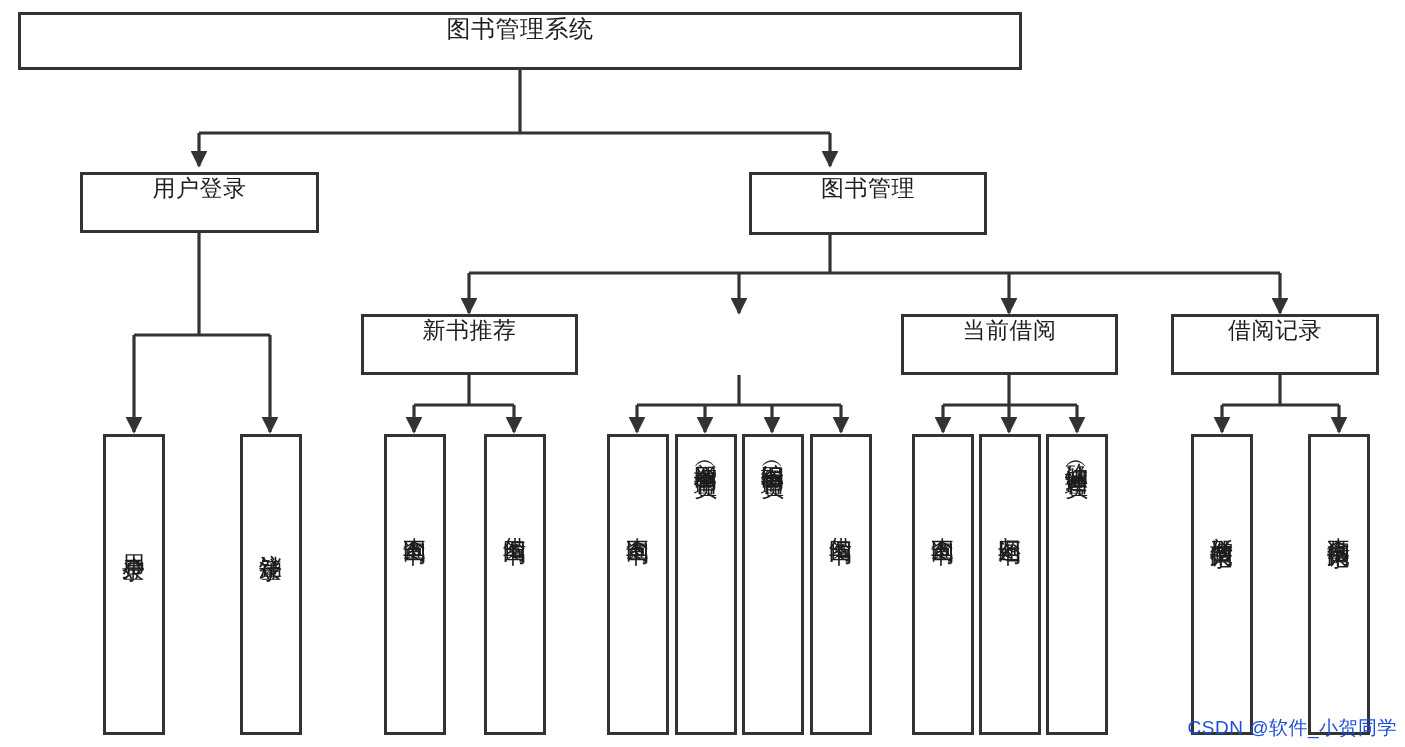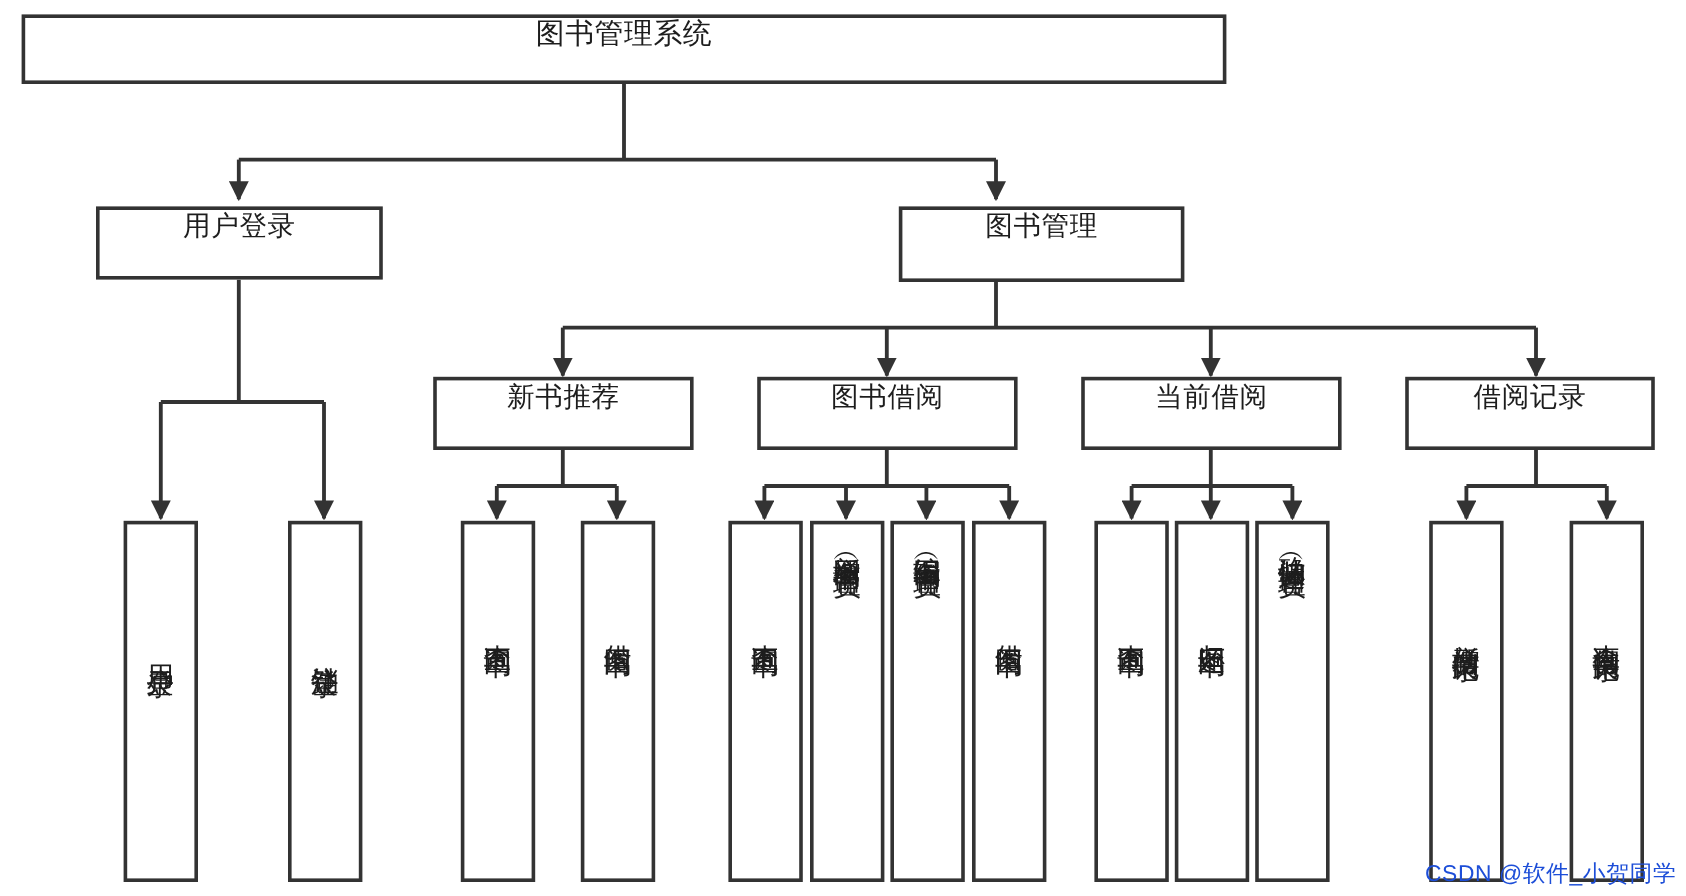--- a/index.html
+++ b/index.html
@@ -139,23 +139,20 @@
   <div class="node horiz" style="left:80px; top:172px; width:239px; height:61px;">
     <span class="label">用户登录</span>
   </div>
   <div class="node horiz" style="left:749px; top:172px; width:238px; height:63px;">
     <span class="label">图书管理</span>
   </div>
 
   <div class="node horiz" style="left:361px; top:314px; width:217px; height:61px;">
     <span class="label">新书推荐</span>
   </div>
-  <div class="node horiz" style="left:631px; top:314px; width:217px; height:61px;">
-    <span class="label">图书借阅</span>
-  </div>
   <div class="node horiz" style="left:901px; top:314px; width:217px; height:61px;">
     <span class="label">当前借阅</span>
   </div>
   <div class="node horiz" style="left:1171px; top:314px; width:208px; height:61px;">
     <span class="label">借阅记录</span>
   </div>
 
   <div class="node vert midlow" style="left:103px; top:434px; width:62px; height:301px;">
     <span class="label">用户登录</span>
   </div>

